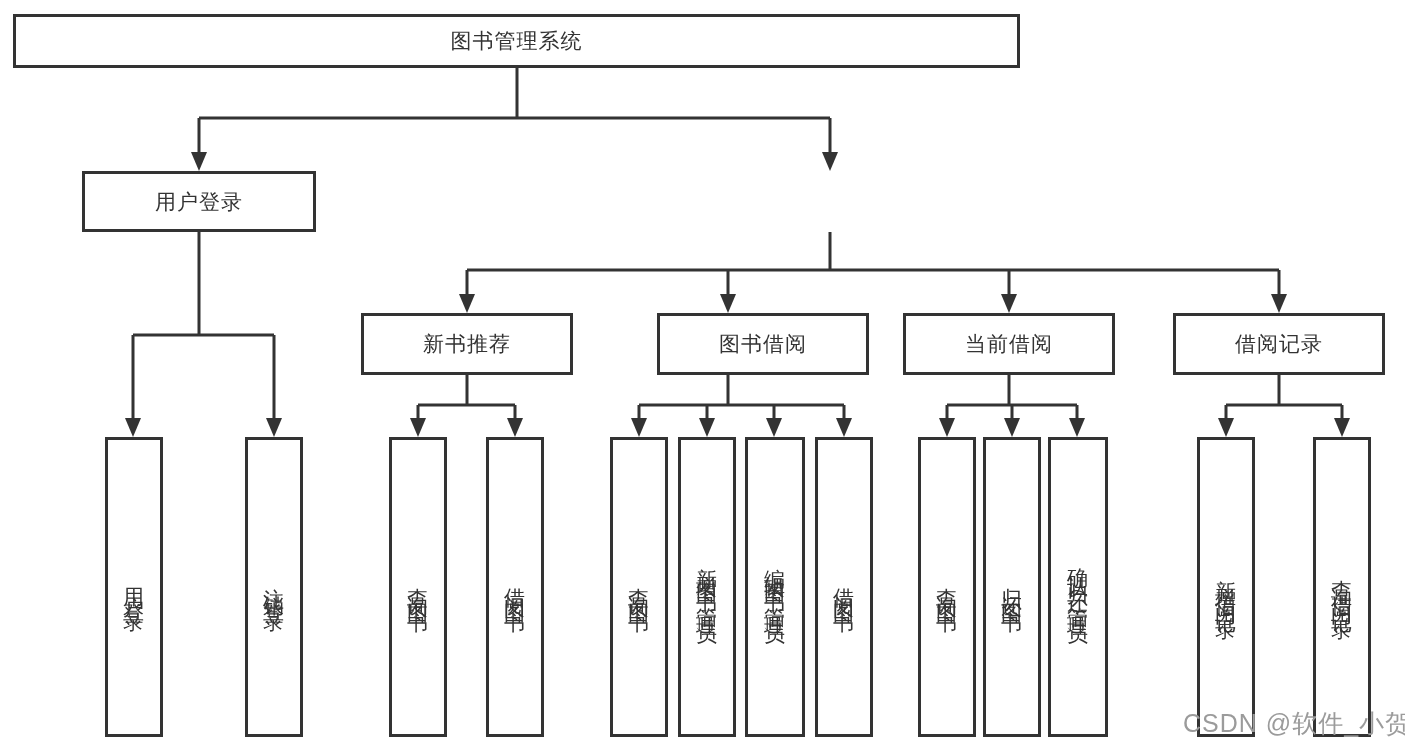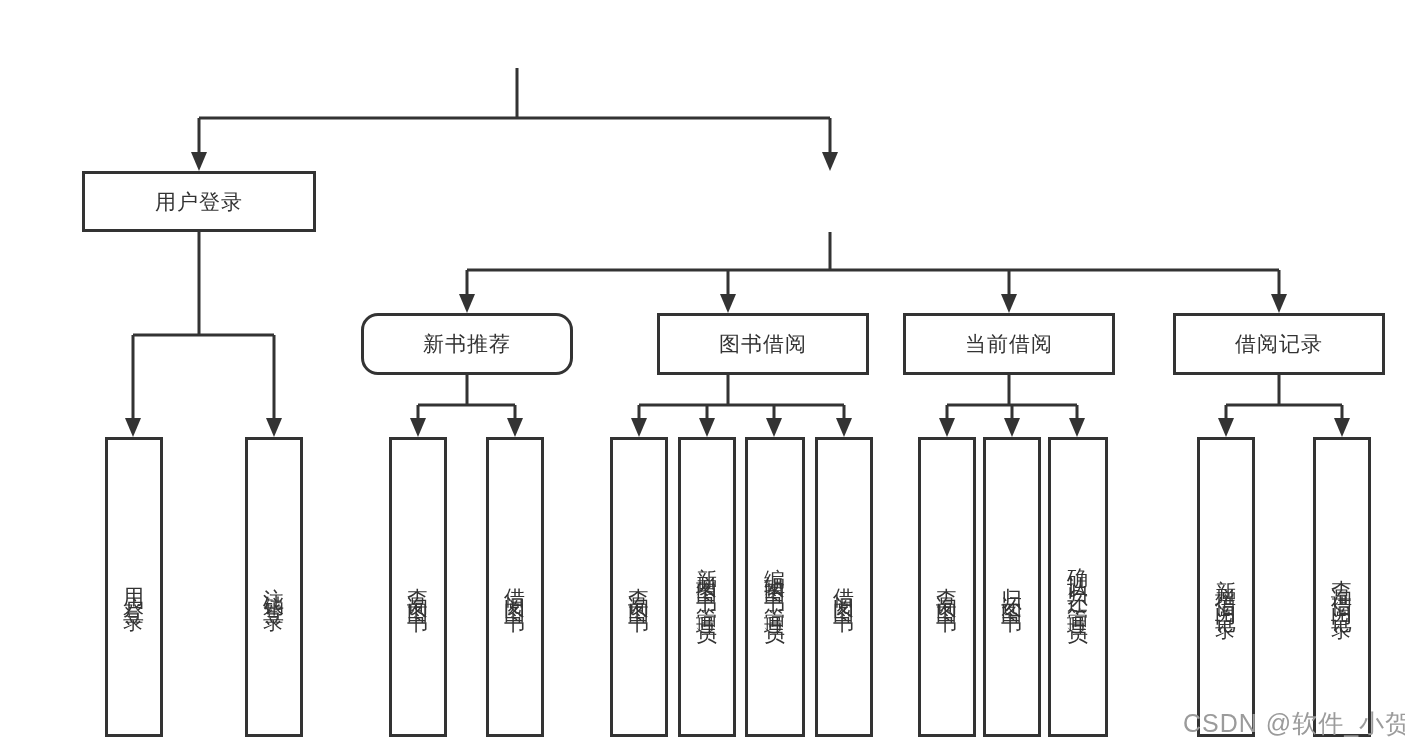--- a/index.html
+++ b/index.html
@@ -99,26 +99,29 @@
       <polygon points="1069,418 1085,418 1077,437"></polygon>
     </g>
 
     <g>
       <path d="M1279,375 L1279,405 M1226,405 L1342,405 M1226,405 L1226,419 M1342,405 L1342,419"></path>
       <polygon points="1218,418 1234,418 1226,437"></polygon>
       <polygon points="1334,418 1350,418 1342,437"></polygon>
     </g>
   </svg>
 
+  <div class="box root">
+    <span>图书管理系统</span>
+  </div>
 
   <div class="box lvl2-a">
     <span>用户登录</span>
   </div>
 
-  <div class="box lvl3" style="left:361px;border-radius:17px;">
+  <div class="box lvl3" style="left:361px;">
     <span>新书推荐</span>
   </div>
   <div class="box lvl3" style="left:657px;">
     <span>图书借阅</span>
   </div>
   <div class="box lvl3" style="left:903px;">
     <span>当前借阅</span>
   </div>
   <div class="box lvl3" style="left:1173px;">
     <span>借阅记录</span>

